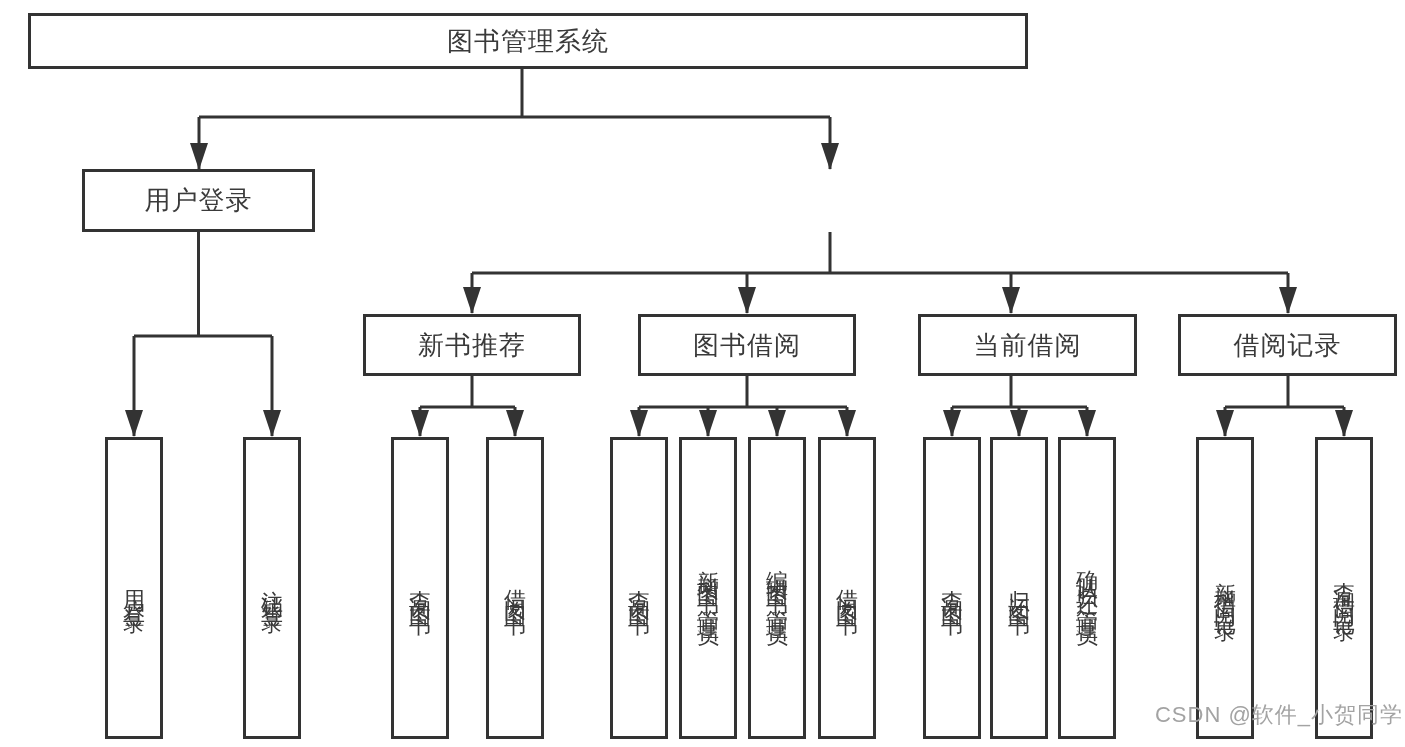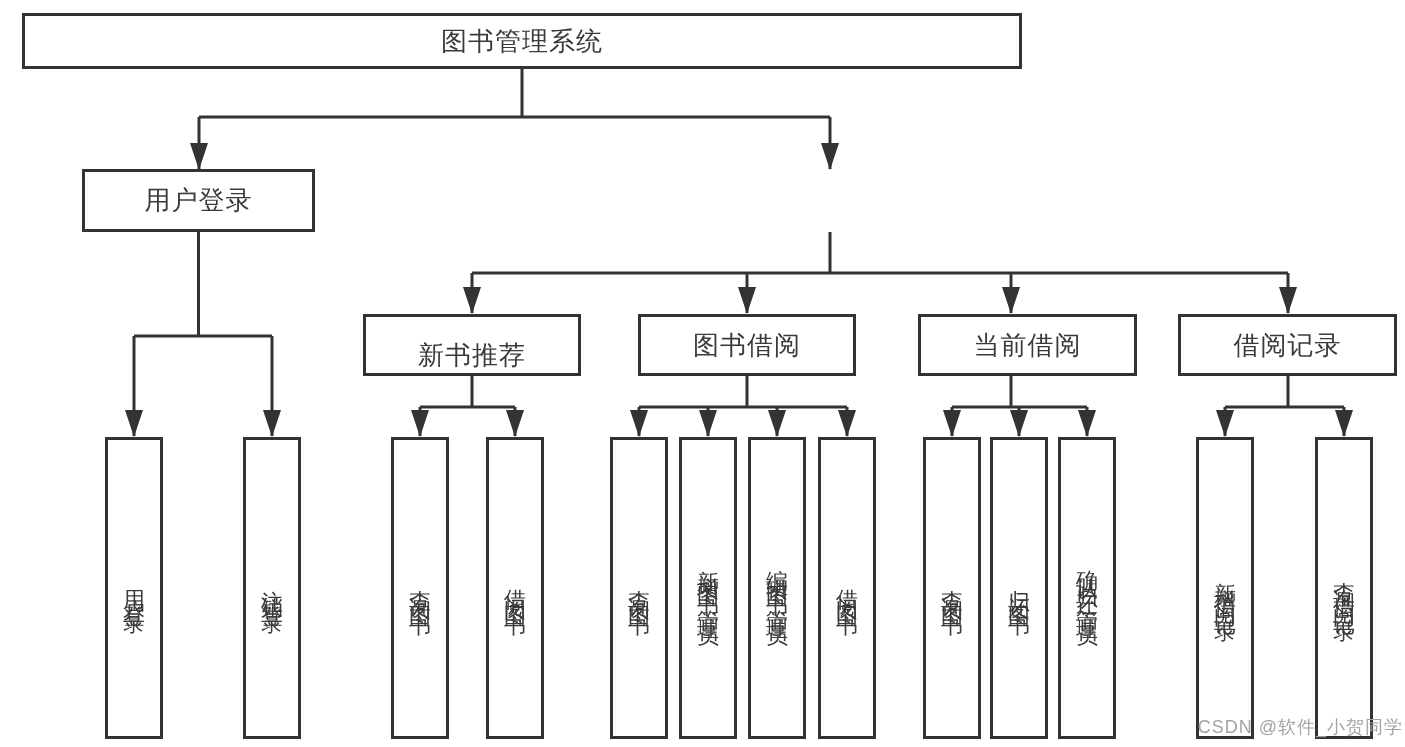--- a/index.html
+++ b/index.html
@@ -48,23 +48,23 @@
   .node.v .lbl {
     writing-mode: vertical-rl;
     text-orientation: mixed;
     font-size: 22px;
     letter-spacing: 8px;
     line-height: 1;
     white-space: nowrap;
   }
   .watermark {
     position: absolute;
-    top: 715px;
+    top: 700px;
     right: 2px;
-    font-size: 18px;
+    font-size: 22px;
     letter-spacing: 1px;
     color: var(--color-watermark);
     z-index: 3;
     white-space: nowrap;
   }
 </style>
 </head>
 <body>
 
 <div class="stage">
@@ -100,29 +100,29 @@
       <line class="ln ar" x1="777" y1="407" x2="777" y2="436"></line>
       <line class="ln ar" x1="847" y1="407" x2="847" y2="436"></line>
       <line class="ln ar" x1="952" y1="407" x2="952" y2="436"></line>
       <line class="ln ar" x1="1019" y1="407" x2="1019" y2="436"></line>
       <line class="ln ar" x1="1087" y1="407" x2="1087" y2="436"></line>
       <line class="ln ar" x1="1225" y1="407" x2="1225" y2="436"></line>
       <line class="ln ar" x1="1344" y1="407" x2="1344" y2="436"></line>
     </g>
   </svg>
 
-  <div class="node h" style="left:22px; top:13px; width:1000px; height:56px;">
+  <div class="node h" style="left:28px; top:13px; width:1000px; height:56px;">
     <span class="lbl">图书管理系统</span>
   </div>
 
   <div class="node h" style="left:82px; top:169px; width:233px; height:63px;">
     <span class="lbl">用户登录</span>
   </div>
 
-  <div class="node h" style="left:363px; top:314px; width:218px; height:62px;align-items:flex-end;">
+  <div class="node h" style="left:363px; top:314px; width:218px; height:62px;">
     <span class="lbl">新书推荐</span>
   </div>
   <div class="node h" style="left:638px; top:314px; width:218px; height:62px;">
     <span class="lbl">图书借阅</span>
   </div>
   <div class="node h" style="left:902px; top:314px; width:219px; height:62px;margin-left:16px;">
     <span class="lbl">当前借阅</span>
   </div>
   <div class="node h" style="left:1178px; top:314px; width:219px; height:62px;">
     <span class="lbl">借阅记录</span>

